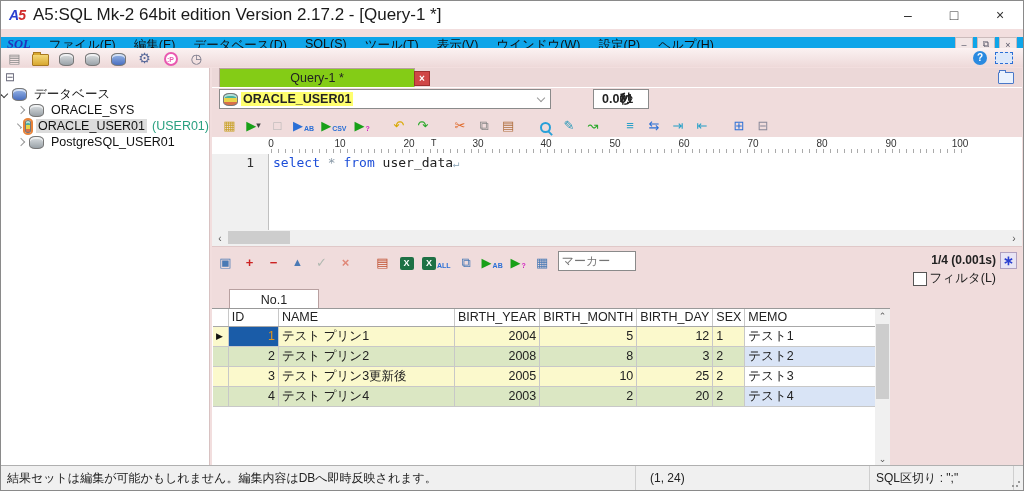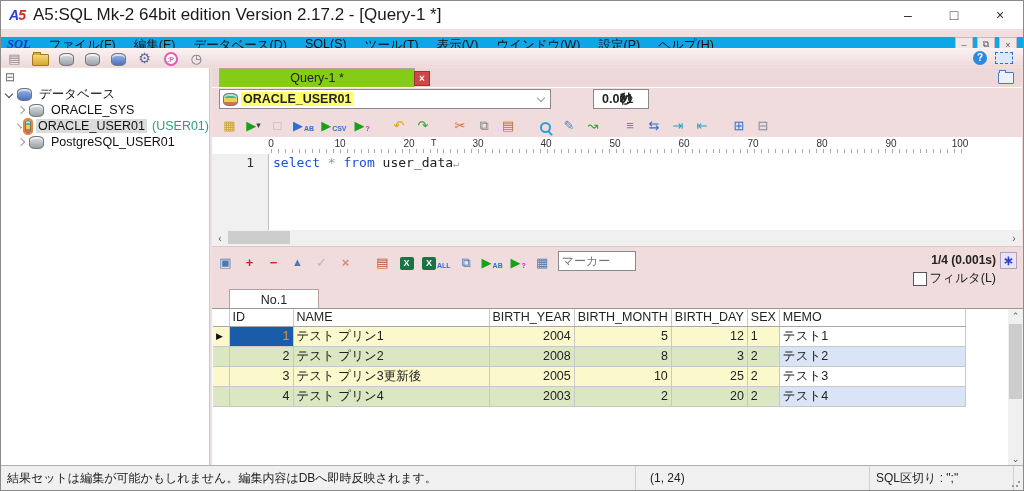--- a/index.html
+++ b/index.html
@@ -79,21 +79,21 @@
   .hthumb{position:absolute;left:16px;top:1px;width:62px;height:13px;background:#cdcdcd;}
   
   .results{position:absolute;left:0;top:178px;right:0;bottom:0;background:#f0dcdc;border-top:1px solid #e0c8c8;}
   .rtb{position:absolute;left:5px;top:4px;display:flex;align-items:center;gap:7px;}
   .marker{width:70px;height:18px;border:1px solid #8a8a8a;background:#fff;font-size:12px;padding:0 3px;font-family:"Liberation Sans",sans-serif;}
   .count{position:absolute;right:26px;top:6px;font-size:12px;font-weight:bold;}
   .rclose{position:absolute;right:5px;top:5px;width:15px;height:15px;border:1px solid #b0a0c0;background:#e8e4f4;color:#2a3fd0;font-weight:bold;font-size:13px;display:flex;align-items:center;justify-content:center;line-height:10px;}
   .filter{position:absolute;right:26px;top:23px;font-size:12.5px;display:flex;align-items:center;gap:3px;}
   .rtabstrip{position:absolute;left:0;top:41px;right:0;height:20px;}
   .rtab{position:absolute;left:17px;top:1px;width:88px;height:19px;background:#fff;border:1px solid #b8a0a0;border-bottom:none;display:flex;align-items:center;justify-content:center;font-size:12.5px;}
-  .gridarea{position:absolute;left:0;top:61px;width:811px;height:157px;background:#fff;border-top:1px solid #999;}
+  .gridarea{position:absolute;left:0;top:61px;width:678px;height:157px;background:#fff;border-top:1px solid #999;}
   table.grid{border-collapse:collapse;table-layout:fixed;font-size:12.5px;margin-left:1px;}
   table.grid td,table.grid th{border-right:1px solid #c8c8c8;border-bottom:1px solid #c8c8c8;padding:0 3px;overflow:hidden;white-space:nowrap;height:20px;box-sizing:border-box;font-weight:normal;text-align:left;}
   table.grid th{height:17px;background:#fff;border-bottom:1px solid #a8a8a8;}
   td.rowsel,th.rowsel{background:#f0f0f0;width:16px;padding:0 1px;text-align:center;font-size:9px;color:#111;}
   .r-odd td{background:#fbf9cc;} .r-even td{background:#dbe7c3;}
   .r-odd td.memo{background:#ffffff;} .r-even td.memo{background:#d9e4f6;}
   tr td.num{text-align:right;}
   td.selcell{background:#1a5ca8 !important;color:#e0951e;}
   .vscroll{position:absolute;right:0;top:0;width:15px;height:100%;background:#f0f0f0;}
   .varrow{position:absolute;left:0;width:15px;height:14px;display:flex;align-items:center;justify-content:center;color:#555;font-size:9px;}
@@ -165,21 +165,21 @@
     <span class="mright">
       <span class="help">?</span>
       <span class="imepad"></span>
     </span>
   </div>
 
   <div class="leftpanel">
     <div class="treetb">
         <span>⊟</span>
       </div>
-    <div class="titem" style="padding-left:5px">
+    <div class="titem" style="">
       <span class="chev open"></span>
       <span class="db blue"></span>
       <span class="tlabel">データベース</span>
     </div>
     <div class="titem" style="padding-left:17px">
       <span class="chev"></span>
       <span class="db"></span>
       <span class="tlabel">ORACLE_SYS</span>
     </div>
     <div class="titem" style="padding-left:17px">

